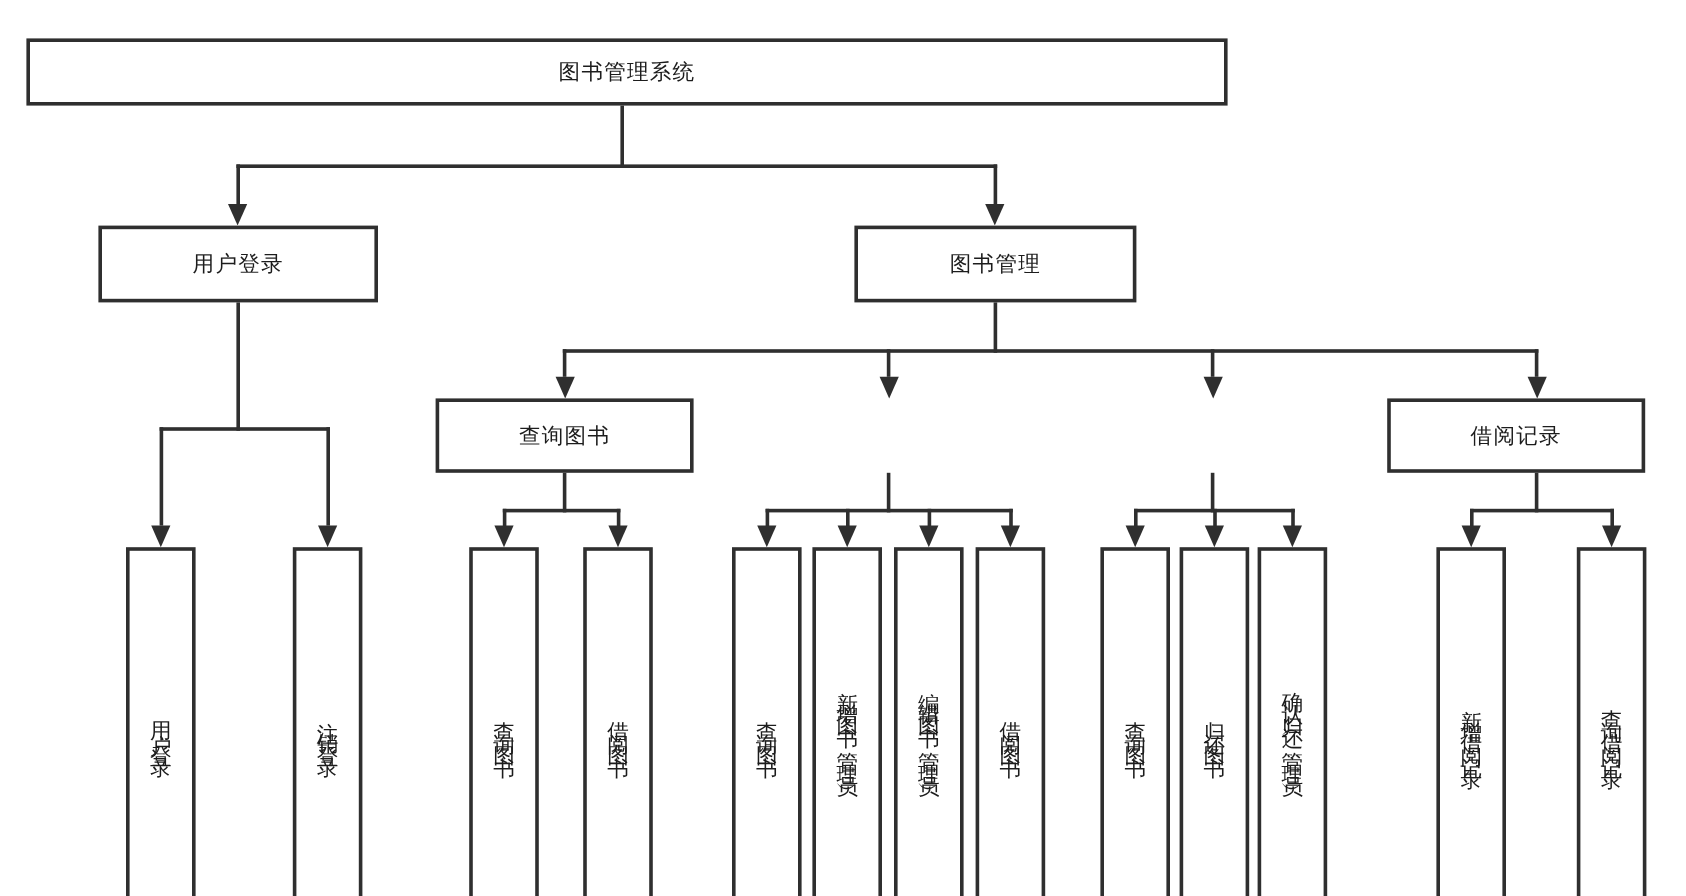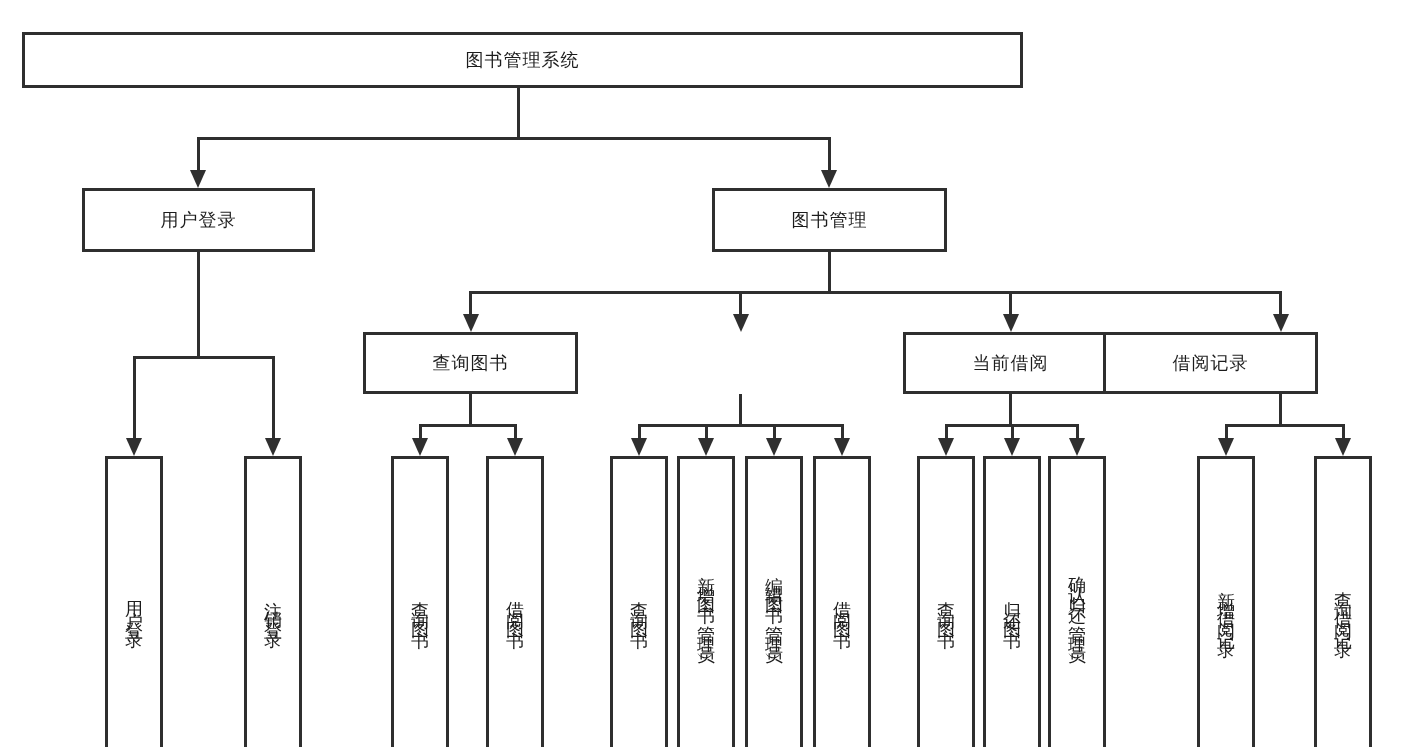--- a/index.html
+++ b/index.html
@@ -65,22 +65,21 @@
   <div class="vl" style="left:469px;top:272px;height:23px"></div>
   <div class="ar" style="left:462.5px;top:295px"></div>
   <div class="vl" style="left:739px;top:272px;height:23px"></div>
   <div class="ar" style="left:732.5px;top:295px"></div>
   <div class="vl" style="left:1009px;top:272px;height:23px"></div>
   <div class="ar" style="left:1002.5px;top:295px"></div>
   <div class="vl" style="left:1279px;top:272px;height:23px"></div>
   <div class="ar" style="left:1272.5px;top:295px"></div>
 
   <div class="box h" style="left:363px;top:313px;width:215px;height:62px">查询图书</div>
-  <div class="box h" style="left:903px;top:313px;width:215px;height:62px">当前借阅</div>
-  <div class="box h" style="left:1103px;top:313px;width:215px;height:62px">借阅记录</div>
+  <div class="box h" style="left:1156px;top:313px;width:215px;height:62px">借阅记录</div>
 
   <div class="vl" style="left:469px;top:375px;height:33px"></div>
   <div class="hl" style="left:418.5px;top:405px;width:98px"></div>
   <div class="vl" style="left:418.5px;top:405px;height:16px"></div>
   <div class="ar" style="left:412px;top:419px"></div>
   <div class="vl" style="left:513.5px;top:405px;height:16px"></div>
   <div class="ar" style="left:507px;top:419px"></div>
 
   <div class="vl" style="left:739px;top:375px;height:33px"></div>
   <div class="hl" style="left:637.5px;top:405px;width:206px"></div>

